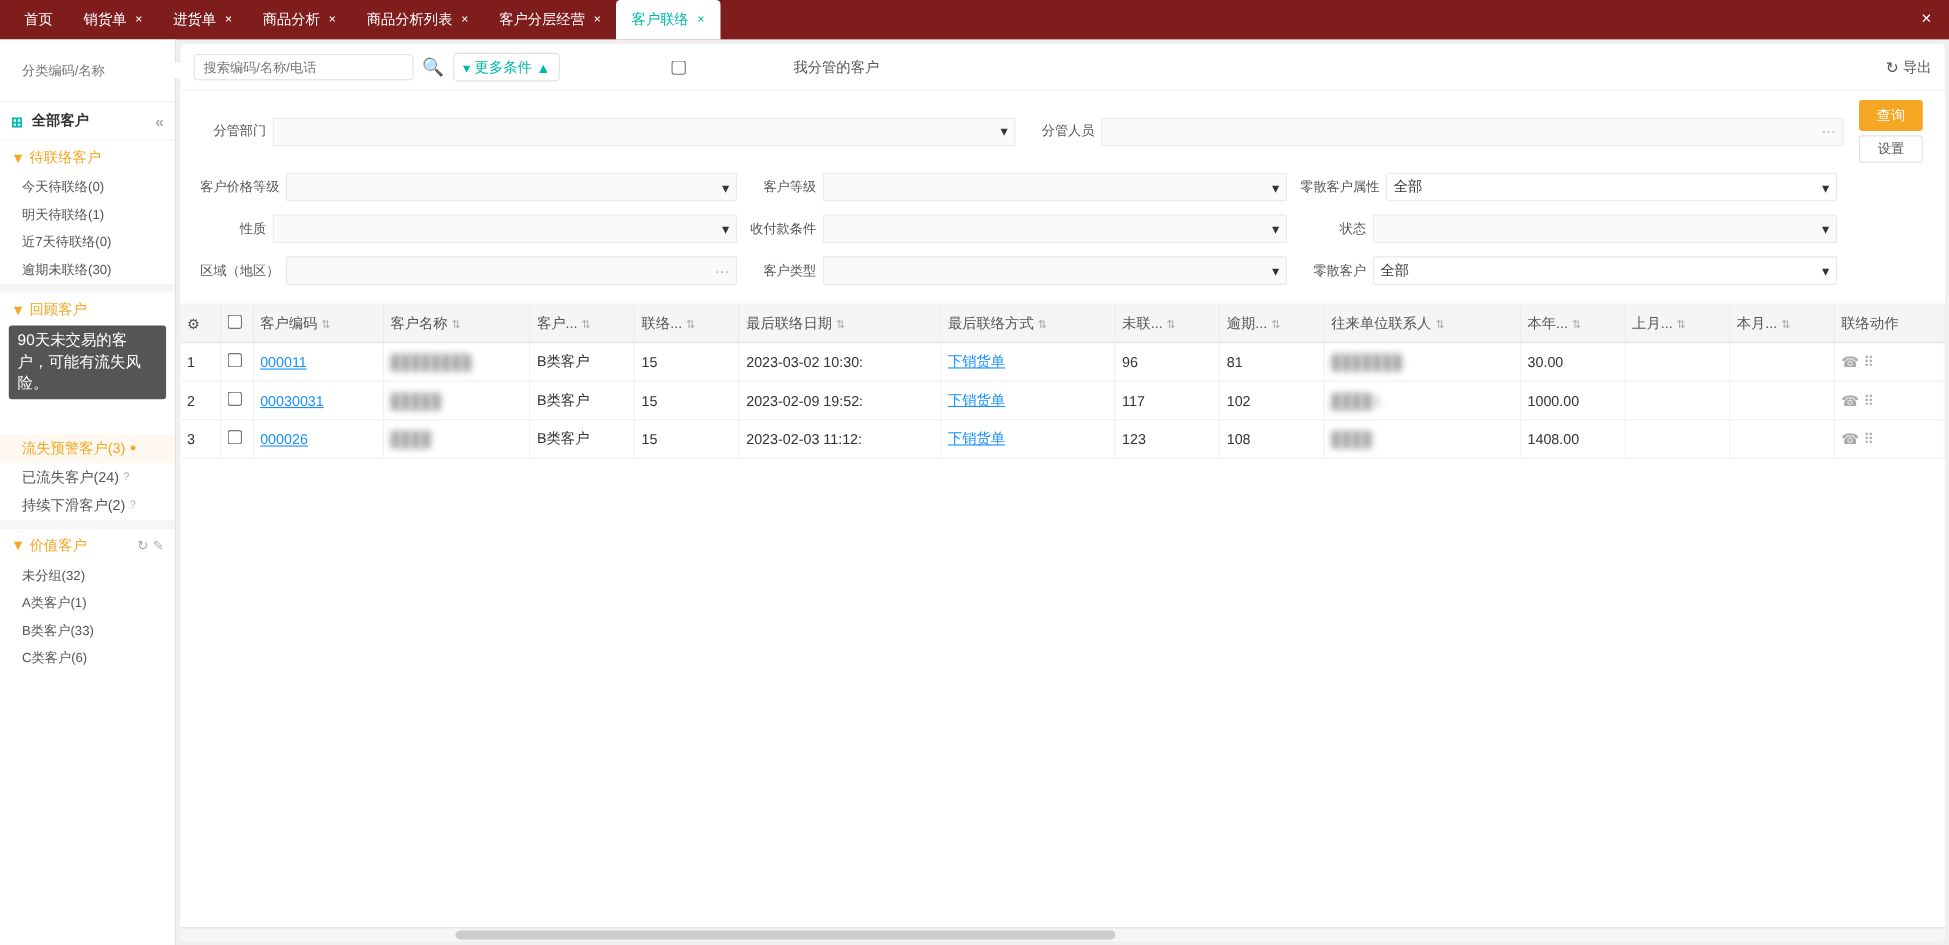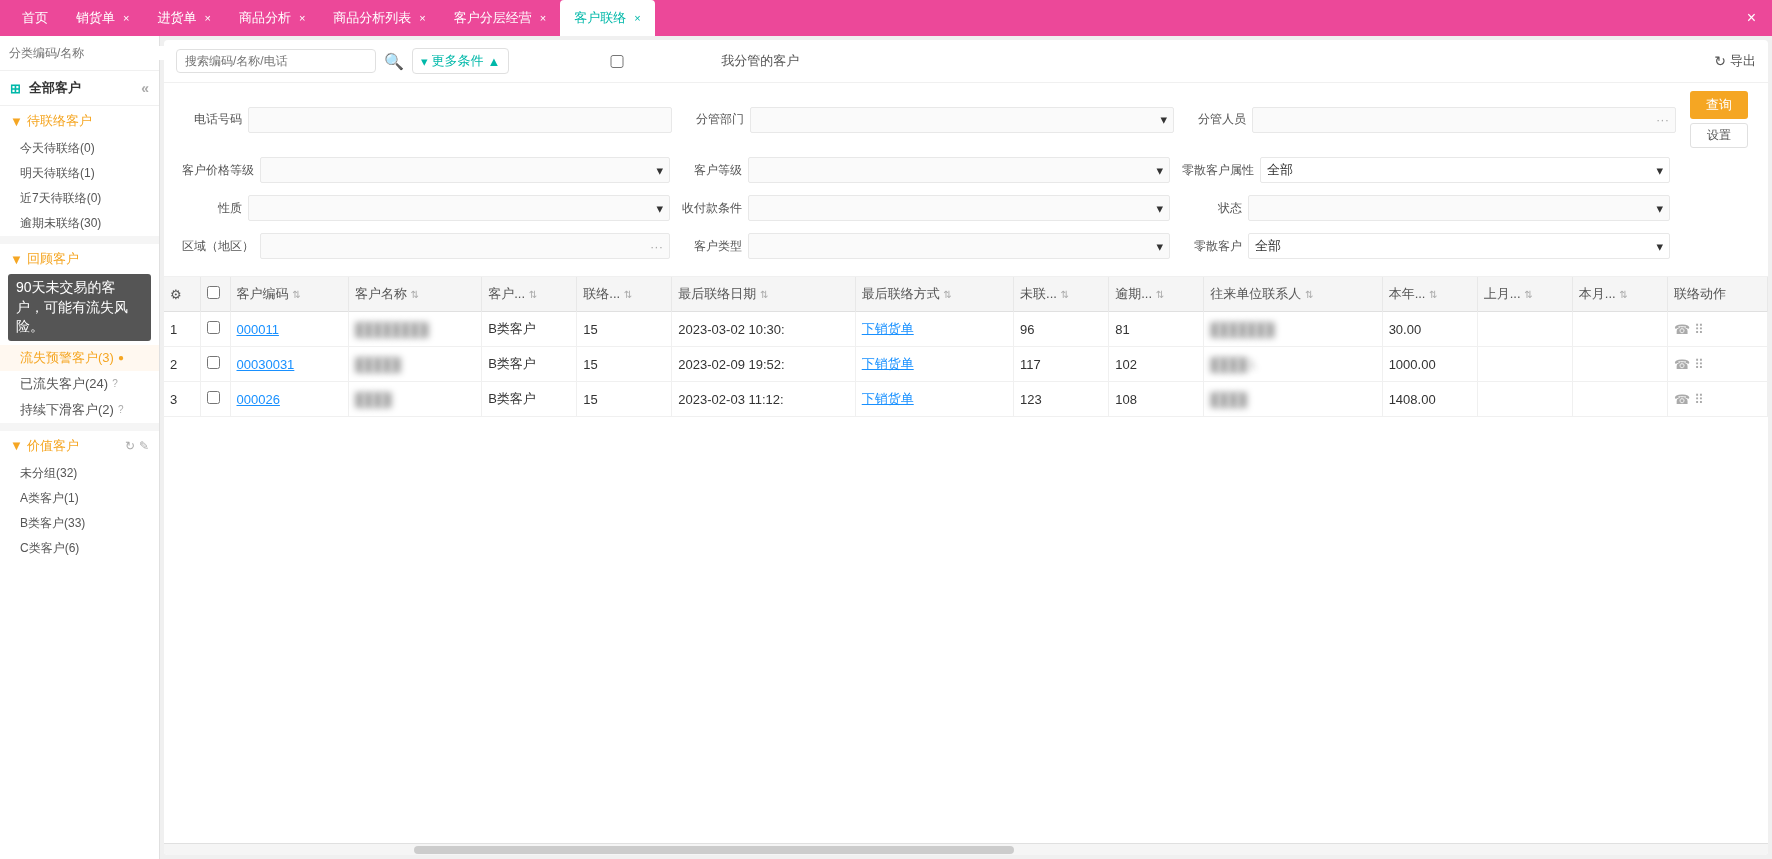--- a/index.html
+++ b/index.html
@@ -1,20 +1,20 @@
 <!DOCTYPE html>
 <html><head>
   <meta charset="utf-8">
   <style>
     * { box-sizing: border-box; margin: 0; padding: 0; font-family: 'Microsoft YaHei', Arial, sans-serif; font-size: 13px; }
     body { background: #f5f5f5; overflow: hidden; }
 
     
     .top-nav {
-      background: #ec4899;
+      background: #7f1d1d;
       display: flex;
       align-items: center;
       height: 36px;
       padding: 0 8px;
       color: #fff;
     }
     .top-nav .nav-item {
       padding: 0 14px;
       height: 36px;
       line-height: 36px;
@@ -56,21 +56,21 @@
       width: 160px;
       background: #fff;
       border-right: 1px solid #e0e0e0;
       display: flex;
       flex-direction: column;
       flex-shrink: 0;
     }
     .sidebar-search {
       display: flex;
       align-items: center;
-      padding: 9px;
+      padding: 20px;
       border-bottom: 1px solid #f0f0f0;
     }
     .sidebar-search input {
       border: none;
       outline: none;
       flex: 1;
       font-size: 12px;
       color: #333;
     }
     .sidebar-search .search-icon { color: #aaa; font-size: 14px; cursor: pointer; }
@@ -421,21 +421,21 @@
     <div class="sidebar-item">近7天待联络(0)</div>
     <div class="sidebar-item">逾期未联络(30)</div>
 
     <div class="sidebar-divider"></div>
 
     <div class="sidebar-group-title">
       <span>▼</span>
       <span>回顾客户</span>
     </div>
     <div class="tooltip-box">90天未交易的客户，可能有流失风险。</div>
-    <div class="sidebar-item active" style="display:flex;align-items:center;gap:4px;">
+    <div class="sidebar-item active" style="display:flex;align-items:center;gap:4px;margin-top:28px;">
       <span>流失预警客户(3)</span>
       <span style="color:#f5a623;font-size:10px;">●</span>
     </div>
     <div class="sidebar-item" style="display:flex;align-items:center;gap:4px;">
       <span>已流失客户(24)</span>
       <span style="color:#aaa;font-size:10px;cursor:pointer;">?</span>
     </div>
     <div class="sidebar-item" style="display:flex;align-items:center;gap:4px;">
       <span>持续下滑客户(2)</span>
       <span style="color:#aaa;font-size:10px;cursor:pointer;">?</span>
@@ -476,24 +476,20 @@
       <div class="spacer"></div>
       <div class="export-btn">
         <span style="font-size:14px;">↻</span>
         <span>导出</span>
       </div>
     </div>
 
     <div class="filter-panel">
 
       <div class="filter-row">
-        <div class="filter-cell">
-          <label>电话号码</label>
-          <input class="filter-input" type="text" style="">
-        </div>
         <div class="filter-cell">
           <label>分管部门</label>
           <div class="filter-select">
             <span></span>
             <span>▾</span>
           </div>
         </div>
         <div class="filter-cell">
           <label>分管人员</label>
           <div class="filter-select" style="flex:1;background:#fafafa;border:1px solid #e8e8e8;border-radius:2px;padding:3px 6px;height:26px;display:flex;align-items:center;justify-content:space-between;">

